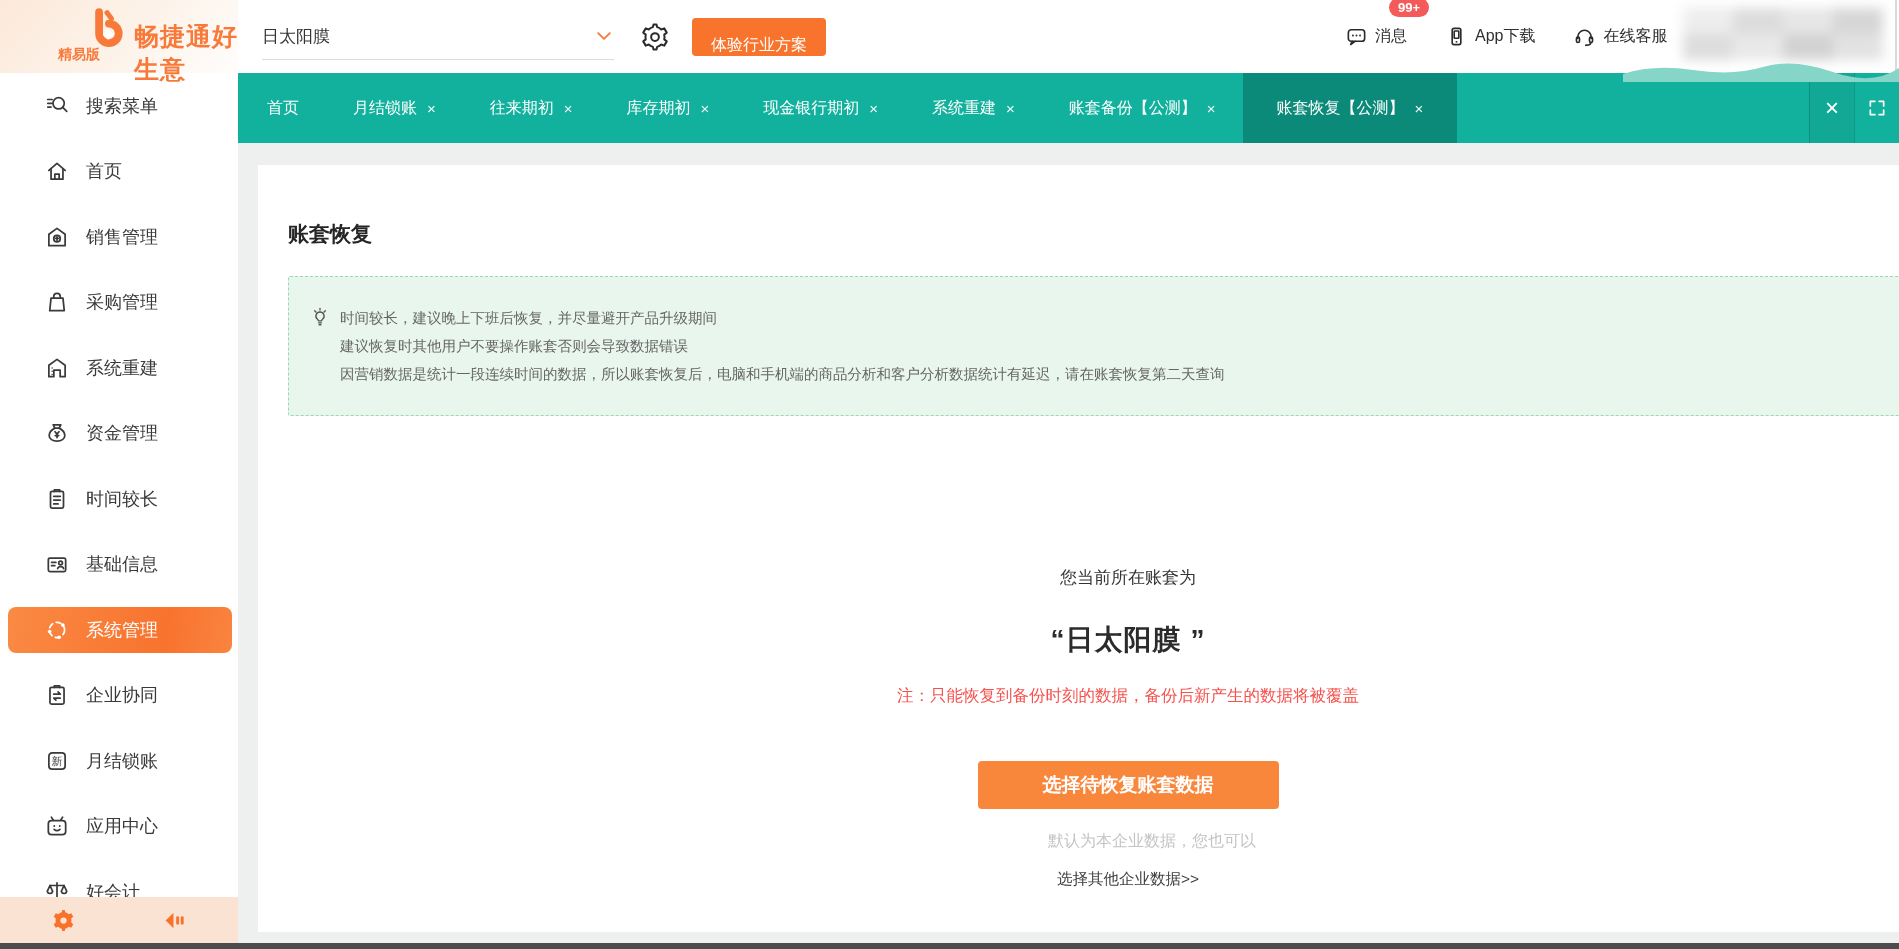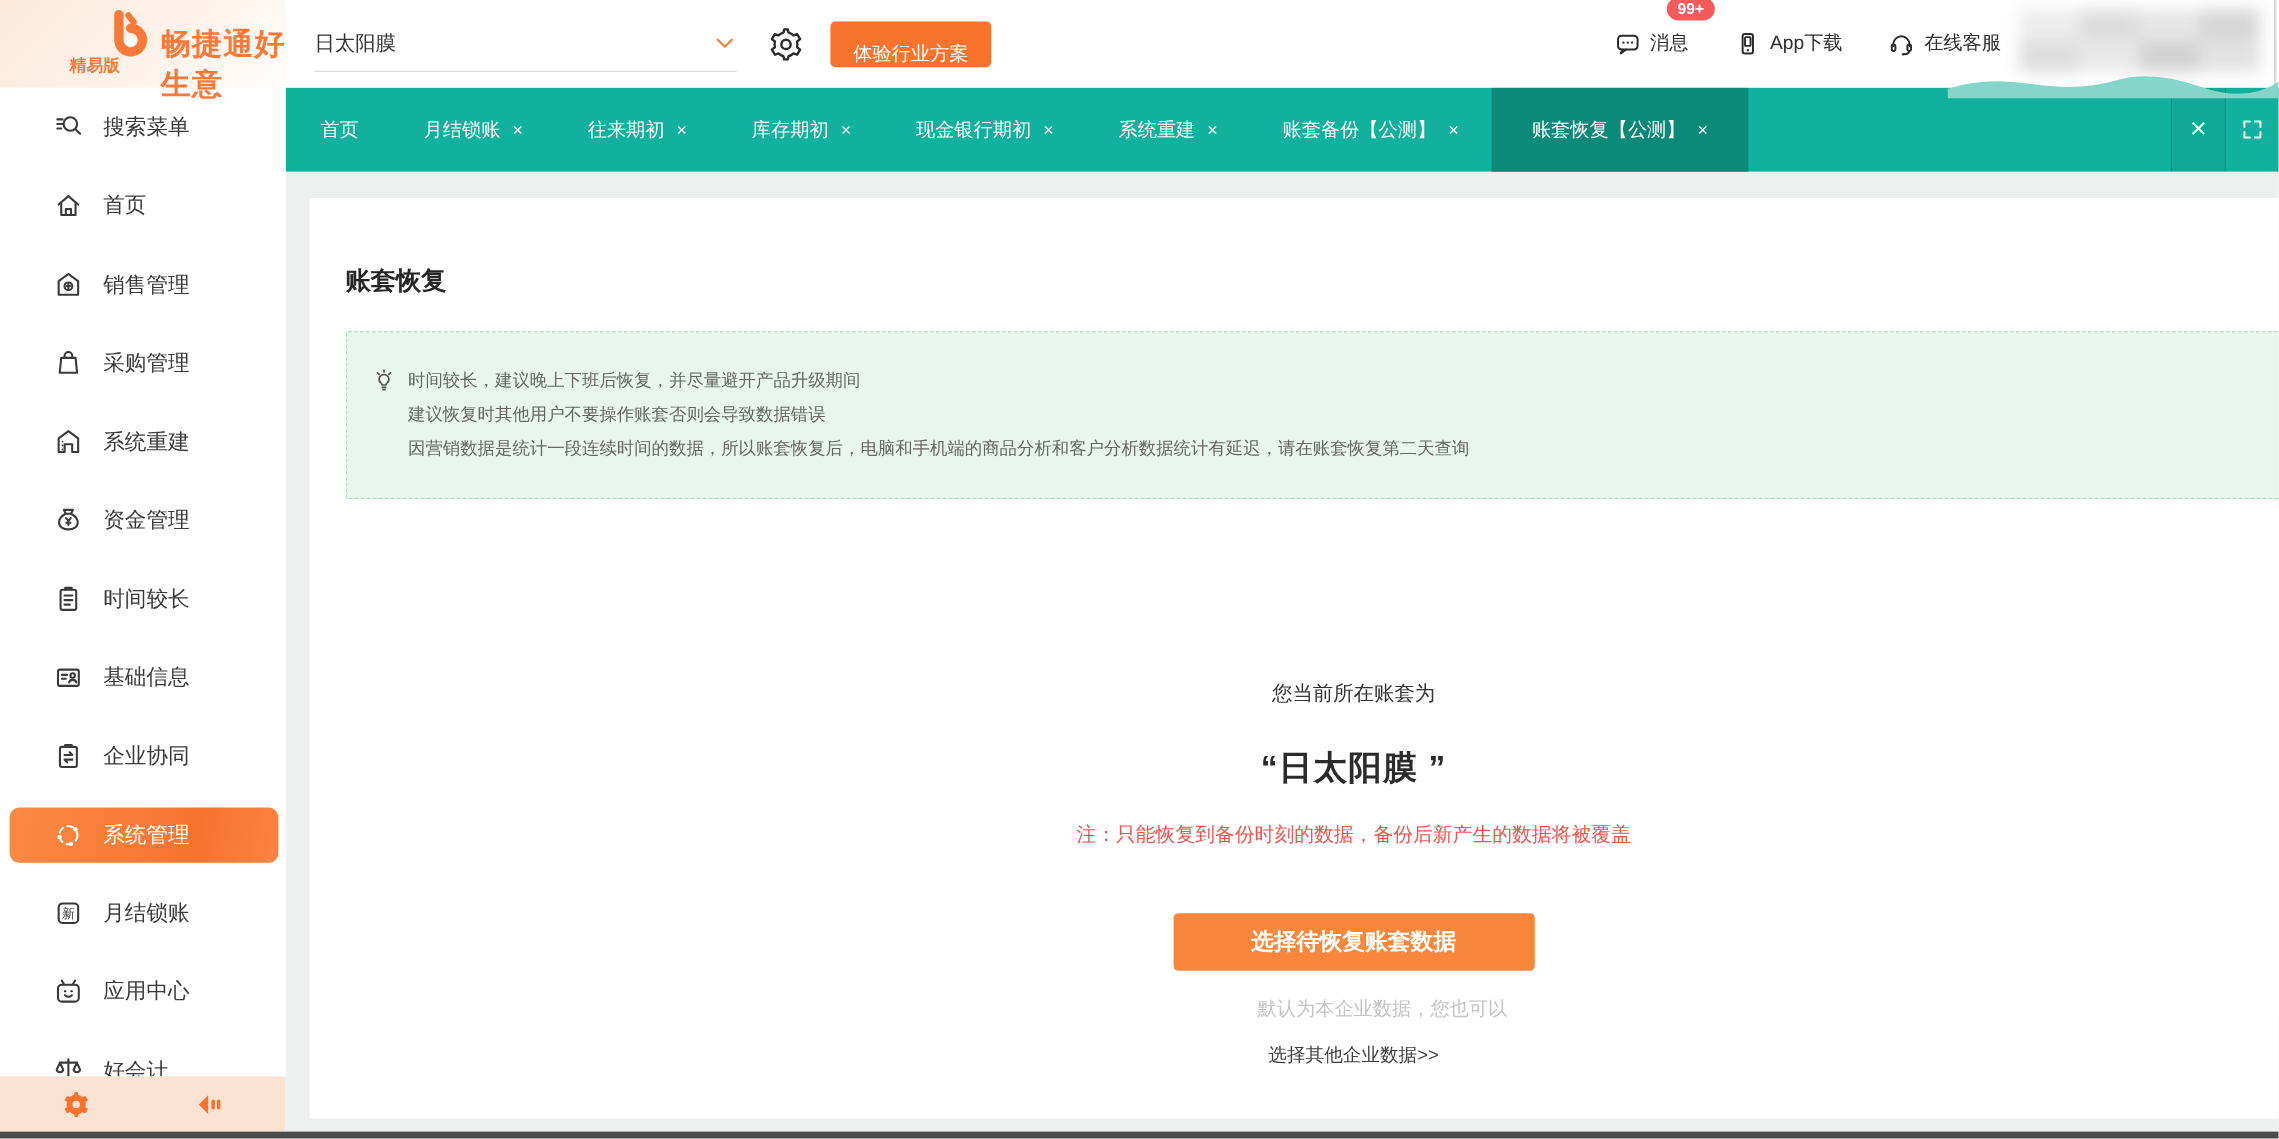--- a/index.html
+++ b/index.html
@@ -258,36 +258,36 @@
         </div>
         <div class="side-item">
           <span class="sicon"><svg viewBox="0 0 24 24" fill="none" stroke="currentColor" stroke-width="1.6" stroke-linecap="round" stroke-linejoin="round">
               <rect x="4" y="6.5" width="16" height="12.5" rx="1.5"></rect>
               <path d="M7 10.5h4M7 13.5h3"></path>
               <circle cx="15.3" cy="11" r="1.7"></circle>
               <path d="M12.6 16.3c.5-2.6 5-2.6 5.5 0"></path>
             </svg></span>
           <span class="slabel">基础信息</span>
         </div>
-        <div class="side-item">
-          <span class="sicon"><svg viewBox="0 0 24 24" fill="none" stroke="currentColor" stroke-width="1.6" stroke-linecap="round" stroke-linejoin="round">
-              <rect x="5.5" y="5" width="13" height="15.5" rx="1.5"></rect>
-              <path d="M9.5 5V3.6h5V5"></path>
-              <path d="M9 11.2h6l-2-2M15 14.8H9l2 2"></path>
-            </svg></span>
-          <span class="slabel">企业协同</span>
-        </div>
         <div class="side-item active">
           <span class="sicon"><svg viewBox="0 0 24 24" fill="none" stroke="currentColor" stroke-width="1.6" stroke-linecap="round" stroke-linejoin="round">
               <circle cx="12" cy="12" r="7" stroke-dasharray="4.5 3.5"></circle>
               <circle cx="17.4" cy="7.4" r="1.7" fill="currentColor" stroke="none"></circle>
               <circle cx="5.2" cy="13.4" r="1.7" fill="currentColor" stroke="none"></circle>
               <circle cx="13.9" cy="18.7" r="1.7" fill="currentColor" stroke="none"></circle>
             </svg></span>
           <span class="slabel">系统管理</span>
+        </div>
+        <div class="side-item">
+          <span class="sicon"><svg viewBox="0 0 24 24" fill="none" stroke="currentColor" stroke-width="1.6" stroke-linecap="round" stroke-linejoin="round">
+              <rect x="5.5" y="5" width="13" height="15.5" rx="1.5"></rect>
+              <path d="M9.5 5V3.6h5V5"></path>
+              <path d="M9 11.2h6l-2-2M15 14.8H9l2 2"></path>
+            </svg></span>
+          <span class="slabel">企业协同</span>
         </div>
         <div class="side-item">
           <span class="sicon"><svg viewBox="0 0 24 24" fill="none" stroke="currentColor" stroke-width="1.6" stroke-linecap="round" stroke-linejoin="round">
               <path d="M19.5 7.5v9a3 3 0 01-3 3h-9a3 3 0 01-3-3v-9a3 3 0 013-3h9a3 3 0 013 3z"></path>
               <text x="12" y="15.8" text-anchor="middle" font-size="10" fill="currentColor" stroke="none" font-family="inherit">新</text>
             </svg></span>
           <span class="slabel">月结锁账</span>
         </div>
         <div class="side-item">
           <span class="sicon"><svg viewBox="0 0 24 24" fill="none" stroke="currentColor" stroke-width="1.6" stroke-linecap="round" stroke-linejoin="round">

